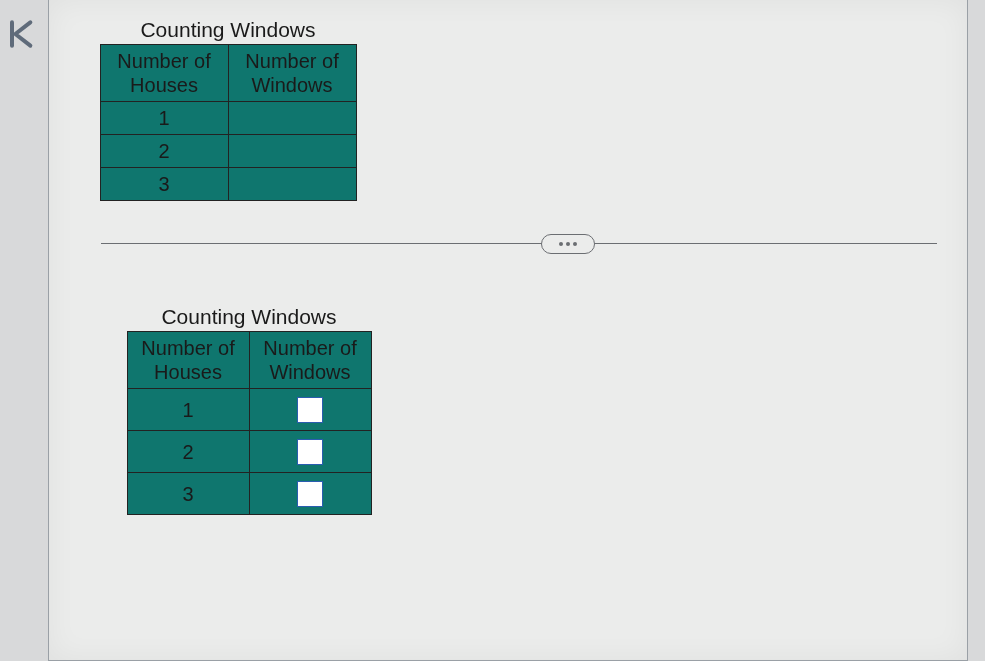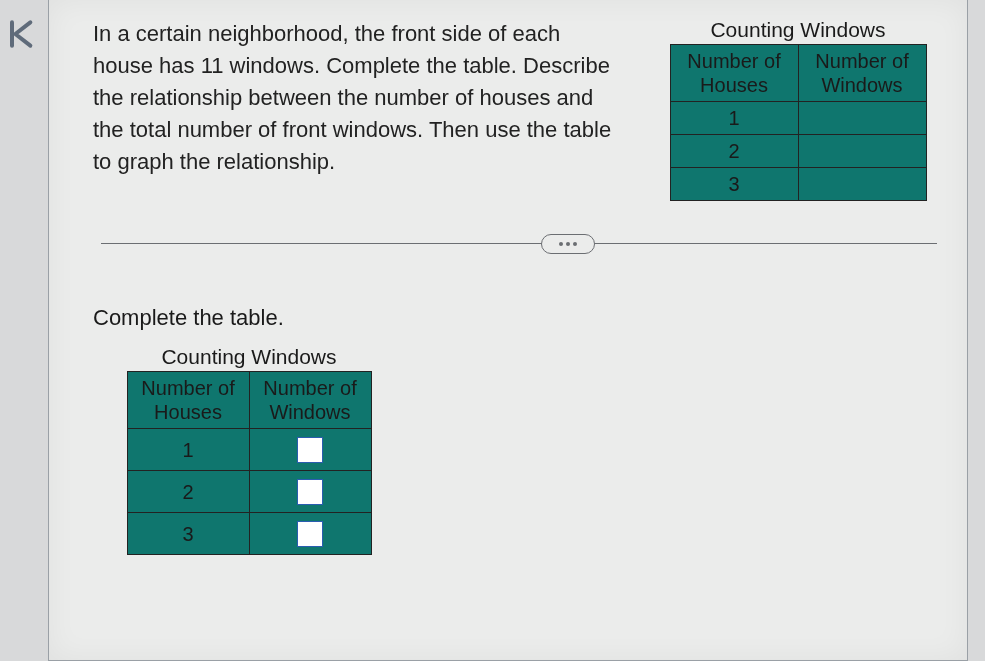--- a/index.html
+++ b/index.html
@@ -142,21 +142,20 @@
 <div class="back-icon">
   <svg viewBox="0 0 24 24" fill="none" stroke="currentColor" stroke-width="2.4" stroke-linecap="round" stroke-linejoin="round">
     <line x1="6" y1="5" x2="6" y2="19"></line>
     <polyline points="17 5 8 12 17 19"></polyline>
   </svg>
 </div>
 
 <div class="page">
 
   <div class="top-row">
-    <div class="question-text">In a certain neighborhood, the front side of each house has 11 windows. Complete the table. Describe the relationship between the number of houses and the total number of front windows. Then use the table to graph the relationship.</div>
 
     <div class="ref-block">
       <div class="ref-title">Counting Windows</div>
       <table class="cw">
         <thead>
           <tr>
             <th>
               <span>Number of</span><br>
               <span>Houses</span>
             </th>
@@ -187,21 +186,20 @@
   <div class="hr-wrap">
     <div class="hr-line"></div>
     <div class="expand-pill">
       <span class="dot"></span>
       <span class="dot"></span>
       <span class="dot"></span>
     </div>
   </div>
 
   <div class="lower">
-    <div class="complete-label">Complete the table.</div>
 
     <div class="answer-block">
       <div class="answer-title">Counting Windows</div>
       <table class="cw">
         <thead>
           <tr>
             <th>
               <span>Number of</span><br>
               <span>Houses</span>
             </th>

